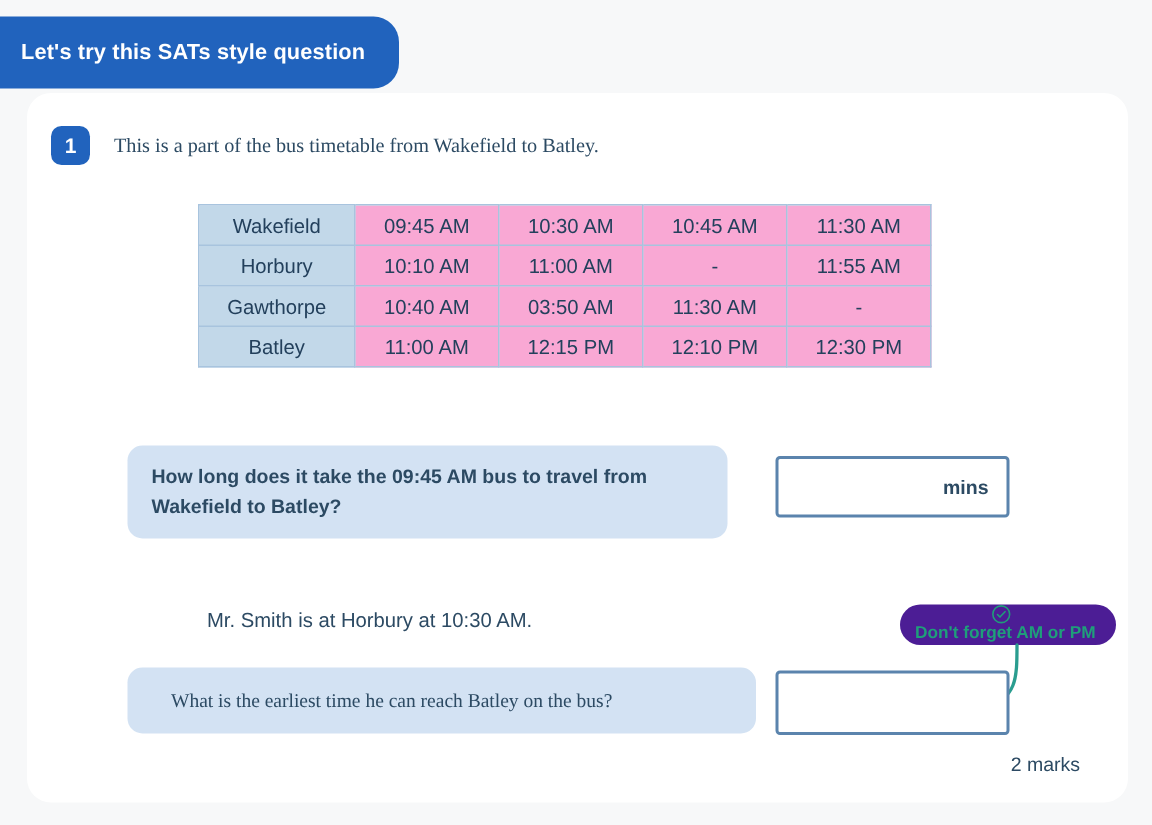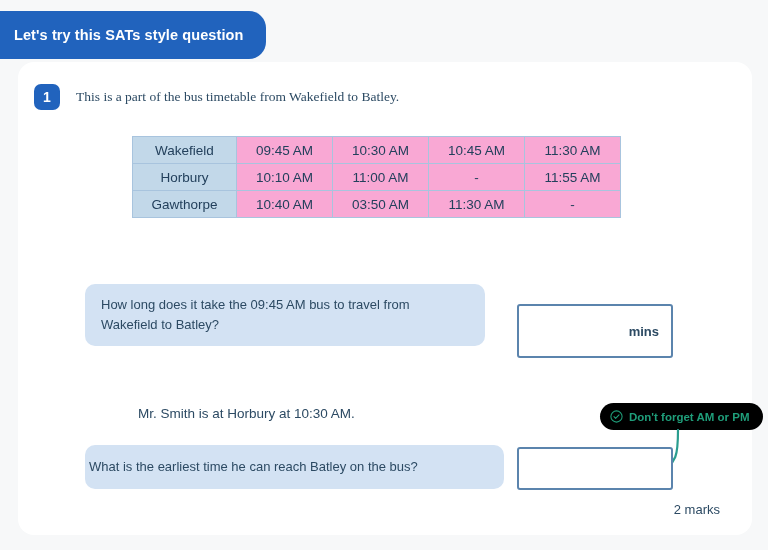--- a/index.html
+++ b/index.html
@@ -113,46 +113,48 @@
     background: #d3e2f3;
     border-radius: 10px;
     color: #2c4a63;
     font-size: 13px;
     line-height: 1.55;
     box-sizing: border-box;
     padding: 11px 16px;
   }
   .prompt-1 {
     left: 67px;
-    top: 222px;
+    top: 235px;
     width: 400px;
+    font-weight: bold;
   }
   .prompt-2 {
     left: 67px;
     top: 383px;
     width: 419px;
-    padding: 12px 4px;
+    padding: 12px 29px;
+    font-family: Liberation Serif, serif;
   }
 
   
   .answer-box {
     position: absolute;
     border: 2px solid #5b84ad;
     background: #ffffff;
     border-radius: 3px;
     box-sizing: border-box;
     display: flex;
     align-items: center;
     justify-content: flex-end;
   }
   .answer-box-1 {
     left: 499px;
     top: 242px;
     width: 156px;
-    height: 54px;
+    height: 41px;
     padding-right: 12px;
   }
   .answer-box-2 {
     left: 499px;
     top: 385px;
     width: 156px;
     height: 43px;
   }
   .unit-label {
     font-size: 13px;
@@ -169,26 +171,27 @@
     font-size: 13.5px;
     white-space: nowrap;
   }
 
   
   .hint-badge {
     position: absolute;
     left: 582px;
     top: 341px;
     height: 27px;
-    background: #000000;
+    background: #4c1d95;
     border-radius: 14px;
     display: flex;
     align-items: center;
     padding: 0 13px 0 10px;
     box-sizing: border-box;
+    flex-direction: column;
   }
   .hint-icon {
     width: 13px;
     height: 13px;
     flex: none;
     margin-right: 6px;
     display: block;
   }
   .hint-text {
     color: #1f9e7a;
@@ -248,20 +251,27 @@
           <td class="time">-</td>
           <td class="time">11:55 AM</td>
         </tr>
         <tr>
           <td class="stop">Gawthorpe</td>
           <td class="time">10:40 AM</td>
           <td class="time">03:50 AM</td>
           <td class="time">11:30 AM</td>
           <td class="time">-</td>
         </tr>
+        <tr>
+          <td class="stop">Batley</td>
+          <td class="time">11:00 AM</td>
+          <td class="time">12:15 PM</td>
+          <td class="time">12:10 PM</td>
+          <td class="time">12:30 PM</td>
+        </tr>
       </tbody>
     </table>
   </div>
 
   <div class="prompt prompt-1">How long does it take the 09:45 AM bus to travel from Wakefield to Batley?</div>
 
   <div class="answer-box answer-box-1">
     <span class="unit-label">mins</span>
   </div>
 

